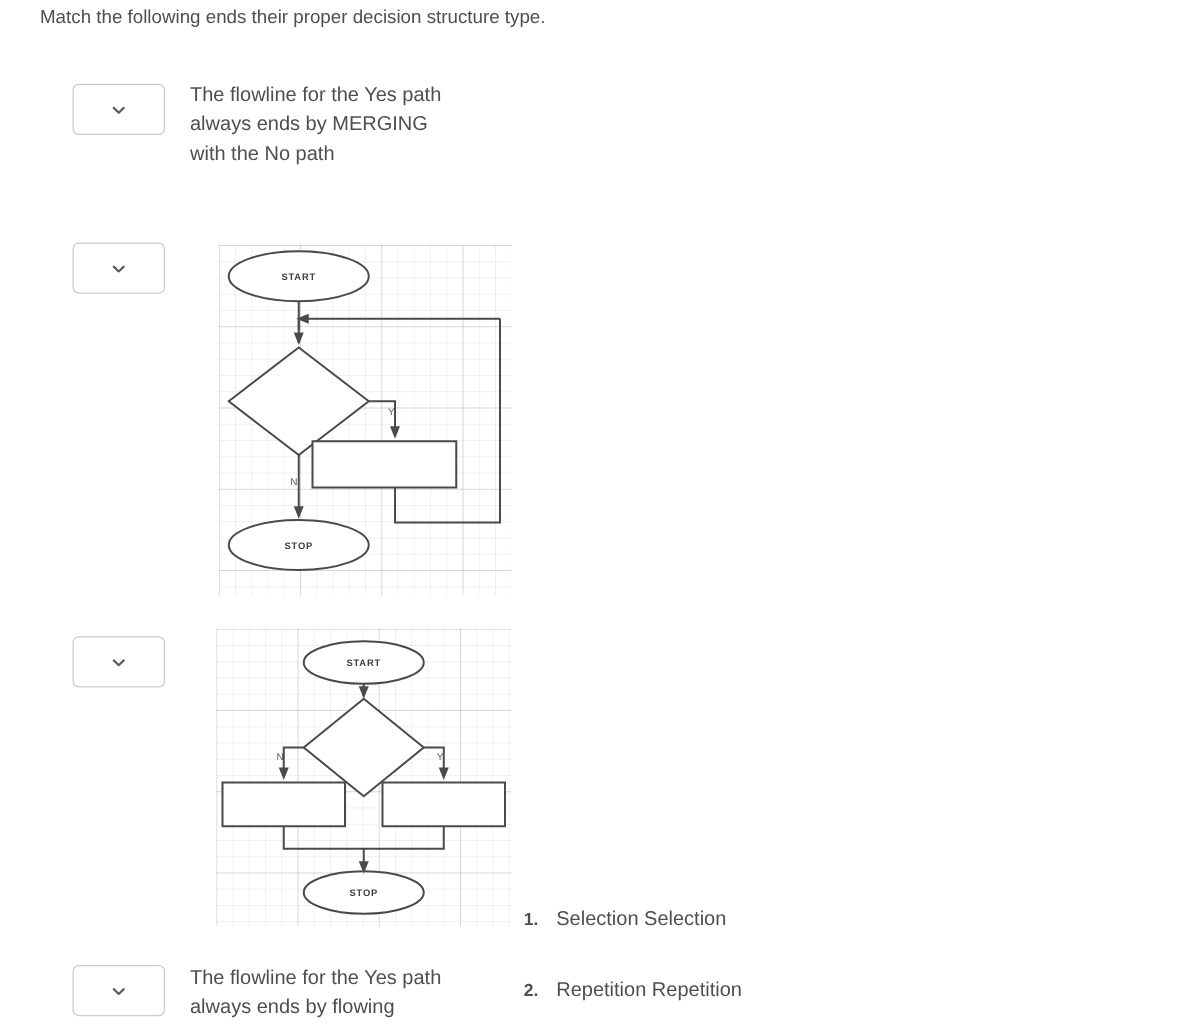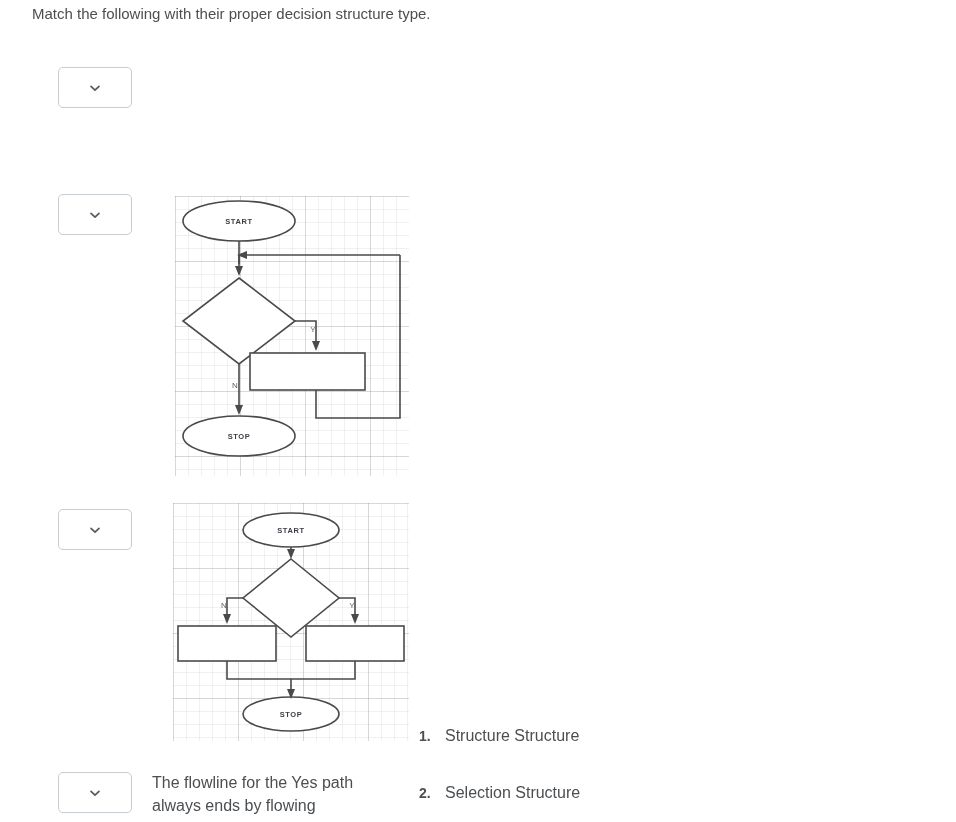--- a/index.html
+++ b/index.html
@@ -104,29 +104,30 @@
   .option .olabel {
     font-size: 16px;
     color: #4b4f52;
   }
 </style>
 </head>
 <body>
 
 <div class="page">
 
-  <div class="prompt">Match the following with their proper decision structure type.</div>
+  <div class="prompt">Match the following ends their proper decision structure type.</div>
 
   <div class="dropdown" style="left:58px; top:67px;">
     <span class="chev">
       <svg width="12" height="12" viewBox="0 0 12 12">
         <path d="M2 4.3 L6 8.2 L10 4.3" fill="none" stroke="#555b60" stroke-width="1.7" stroke-linecap="round" stroke-linejoin="round"></path>
       </svg>
     </span>
   </div>
+  <div class="item-text" style="left:152px; top:65px;">The flowline for the Yes path always ends by MERGING with the No path</div>
 
   <div class="dropdown" style="left:58px; top:194px;">
     <span class="chev">
       <svg width="12" height="12" viewBox="0 0 12 12">
         <path d="M2 4.3 L6 8.2 L10 4.3" fill="none" stroke="#555b60" stroke-width="1.7" stroke-linecap="round" stroke-linejoin="round"></path>
       </svg>
     </span>
   </div>
 
   <div class="fc" style="left:157px; top:196px; width:234px; height:280px;">
@@ -214,21 +215,21 @@
     <span class="chev">
       <svg width="12" height="12" viewBox="0 0 12 12">
         <path d="M2 4.3 L6 8.2 L10 4.3" fill="none" stroke="#555b60" stroke-width="1.7" stroke-linecap="round" stroke-linejoin="round"></path>
       </svg>
     </span>
   </div>
   <div class="item-text" style="left:152px; top:771px;">The flowline for the Yes path always ends by flowing RIGHT and NOT</div>
 
   <div class="option" style="left:419px; top:727px;">
     <span class="num">1.</span>
-    <span class="olabel">Structure Structure</span>
+    <span class="olabel">Selection Selection</span>
   </div>
 
   <div class="option" style="left:419px; top:784px;">
     <span class="num">2.</span>
-    <span class="olabel">Selection Structure</span>
+    <span class="olabel">Repetition Repetition</span>
   </div>
 
 </div>
 
 </body></html>

